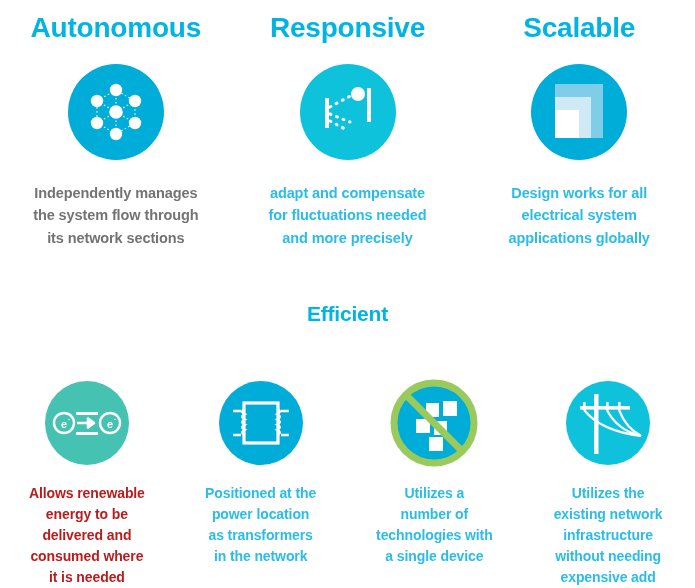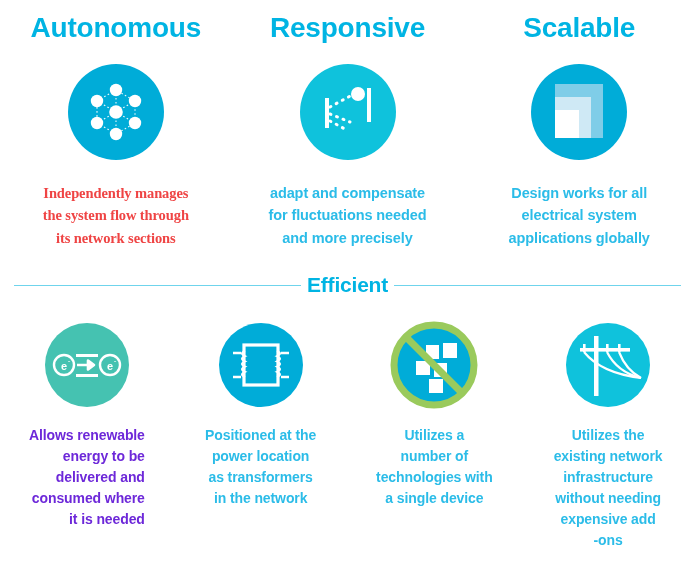--- a/index.html
+++ b/index.html
@@ -52,21 +52,22 @@
     font-weight: bold;
     letter-spacing: -0.1px;
   }
   .feature-desc span { display: block; }
 
   
   .divider-row {
     display: flex;
     align-items: center;
     margin: 24px 14px 0 14px;
-    gap: 6px;
+    gap: 28px;
+    flex-direction: column;
   }
   .divider-line {
     flex: 1 1 auto;
     height: 1px;
   }
   .divider-label {
     font-size: 21px;
     font-weight: bold;
     letter-spacing: -0.2px;
     white-space: nowrap;
@@ -131,21 +132,21 @@
           <circle cx="35" cy="13" r="6.2"></circle>
           <circle cx="16" cy="24" r="6.2"></circle>
           <circle cx="54" cy="24" r="6.2"></circle>
           <circle cx="35" cy="35" r="6.8"></circle>
           <circle cx="16" cy="46" r="6.2"></circle>
           <circle cx="54" cy="46" r="6.2"></circle>
           <circle cx="35" cy="57" r="6.2"></circle>
         </g>
       </svg>
     </div>
-    <div class="feature-desc" style="color: #ef4444; font-family: Liberation Serif, serif;">
+    <div class="feature-desc" style="color: #737373;">
       <span>Independently manages</span>
       <span>the system flow through</span>
       <span>its network sections</span>
     </div>
   </div>
 
   <div class="feature-col">
     <div class="feature-title" style="color: rgb(0, 180, 227);">Responsive</div>
     <div class="icon-circle" style="background:#0FC2DC;">
       <svg width="72" height="72" viewBox="0 0 72 72" aria-hidden="true">
@@ -198,21 +199,21 @@
         <circle cx="57" cy="24" r="10" fill="none" stroke="#ffffff" stroke-width="2.4"></circle>
         <text x="11" y="28.5" font-family="'Liberation Sans',sans-serif" font-size="11" font-weight="bold" fill="#ffffff" text-anchor="middle">e</text>
         <text x="16" y="22" font-family="'Liberation Sans',sans-serif" font-size="8" fill="#ffffff" text-anchor="middle">-</text>
         <text x="57" y="28.5" font-family="'Liberation Sans',sans-serif" font-size="11" font-weight="bold" fill="#ffffff" text-anchor="middle">e</text>
         <text x="62" y="22" font-family="'Liberation Sans',sans-serif" font-size="8" fill="#ffffff" text-anchor="middle">-</text>
         <rect x="23" y="13" width="22" height="3" fill="#ffffff"></rect>
         <rect x="23" y="33" width="22" height="3" fill="#ffffff"></rect>
         <path d="M24 24 L40 24 M35 19.5 L41 24 L35 28.5 Z" stroke="#ffffff" stroke-width="2.6" fill="#ffffff" stroke-linejoin="round"></path>
       </svg>
     </div>
-    <div class="bottom-desc" style="color: #6d28d9; text-align: right;">
+    <div class="bottom-desc" style="color: #b91c1c;">
       <span>Allows renewable</span>
       <span>energy to be</span>
       <span>delivered and</span>
       <span>consumed where</span>
       <span>it is needed</span>
     </div>
   </div>
 
   <div class="bottom-col">
     <div class="icon-circle-sm" style="background:#00ACD8;">

